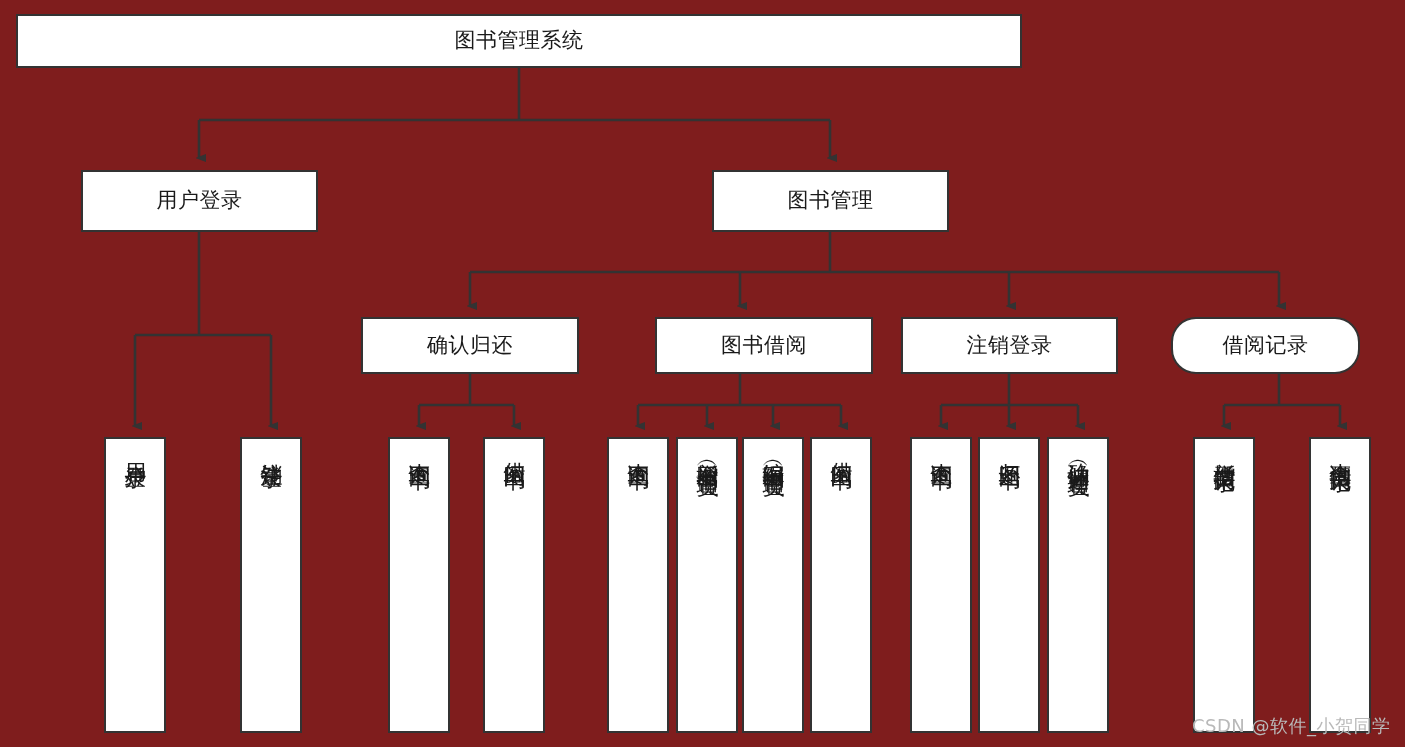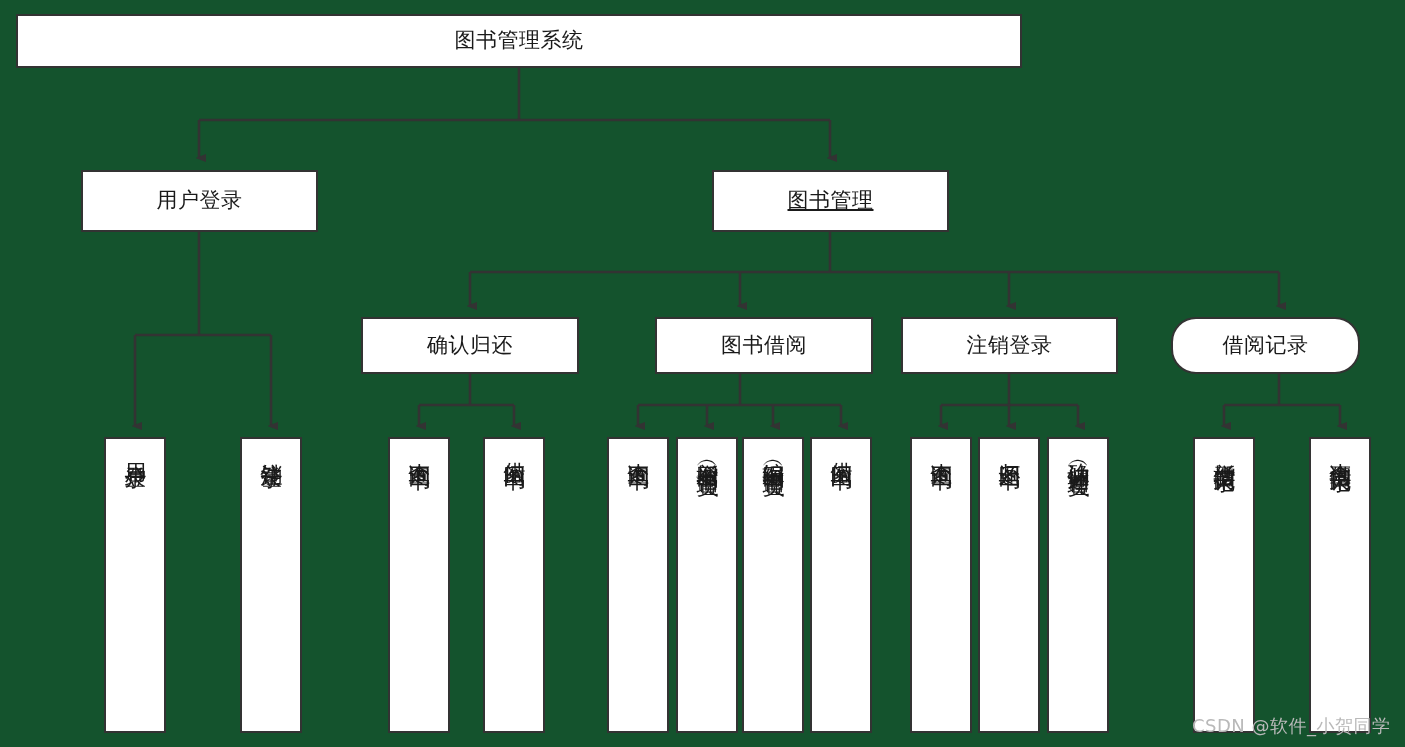--- a/index.html
+++ b/index.html
@@ -8,21 +8,21 @@
     padding: 0;
     background: #ffffff;
   }
   body {
     font-family: "DejaVu Sans", "Liberation Sans", sans-serif;
   }
   #diagram-root {
     position: relative;
     width: 1405px;
     height: 747px;
-    background: #14532d;
+    background: #7f1d1d;
     overflow: hidden;
   }
   #diagram-svg {
     position: absolute;
     left: 0;
     top: 0;
     width: 1405px;
     height: 747px;
   }
   .node {
@@ -126,21 +126,21 @@
     </g>
   </svg>
 
   <div class="node horizontal root" style="left:16px; top:14px; width:1006px; height:54px;">
     <span class="label">图书管理系统</span>
   </div>
 
   <div class="node horizontal" style="left:81px; top:170px; width:237px; height:62px;">
     <span class="label">用户登录</span>
   </div>
-  <div class="node horizontal" style="left:712px; top:170px; width:237px; height:62px;text-decoration:underline;">
+  <div class="node horizontal" style="left:712px; top:170px; width:237px; height:62px;">
     <span class="label">图书管理</span>
   </div>
 
   <div class="node horizontal" style="left:361px; top:317px; width:218px; height:57px;">
     <span class="label">确认归还</span>
   </div>
   <div class="node horizontal" style="left:631px; top:317px; width:218px; height:57px;margin-left:24px;">
     <span class="label">图书借阅</span>
   </div>
   <div class="node horizontal" style="left:901px; top:317px; width:217px; height:57px;">

